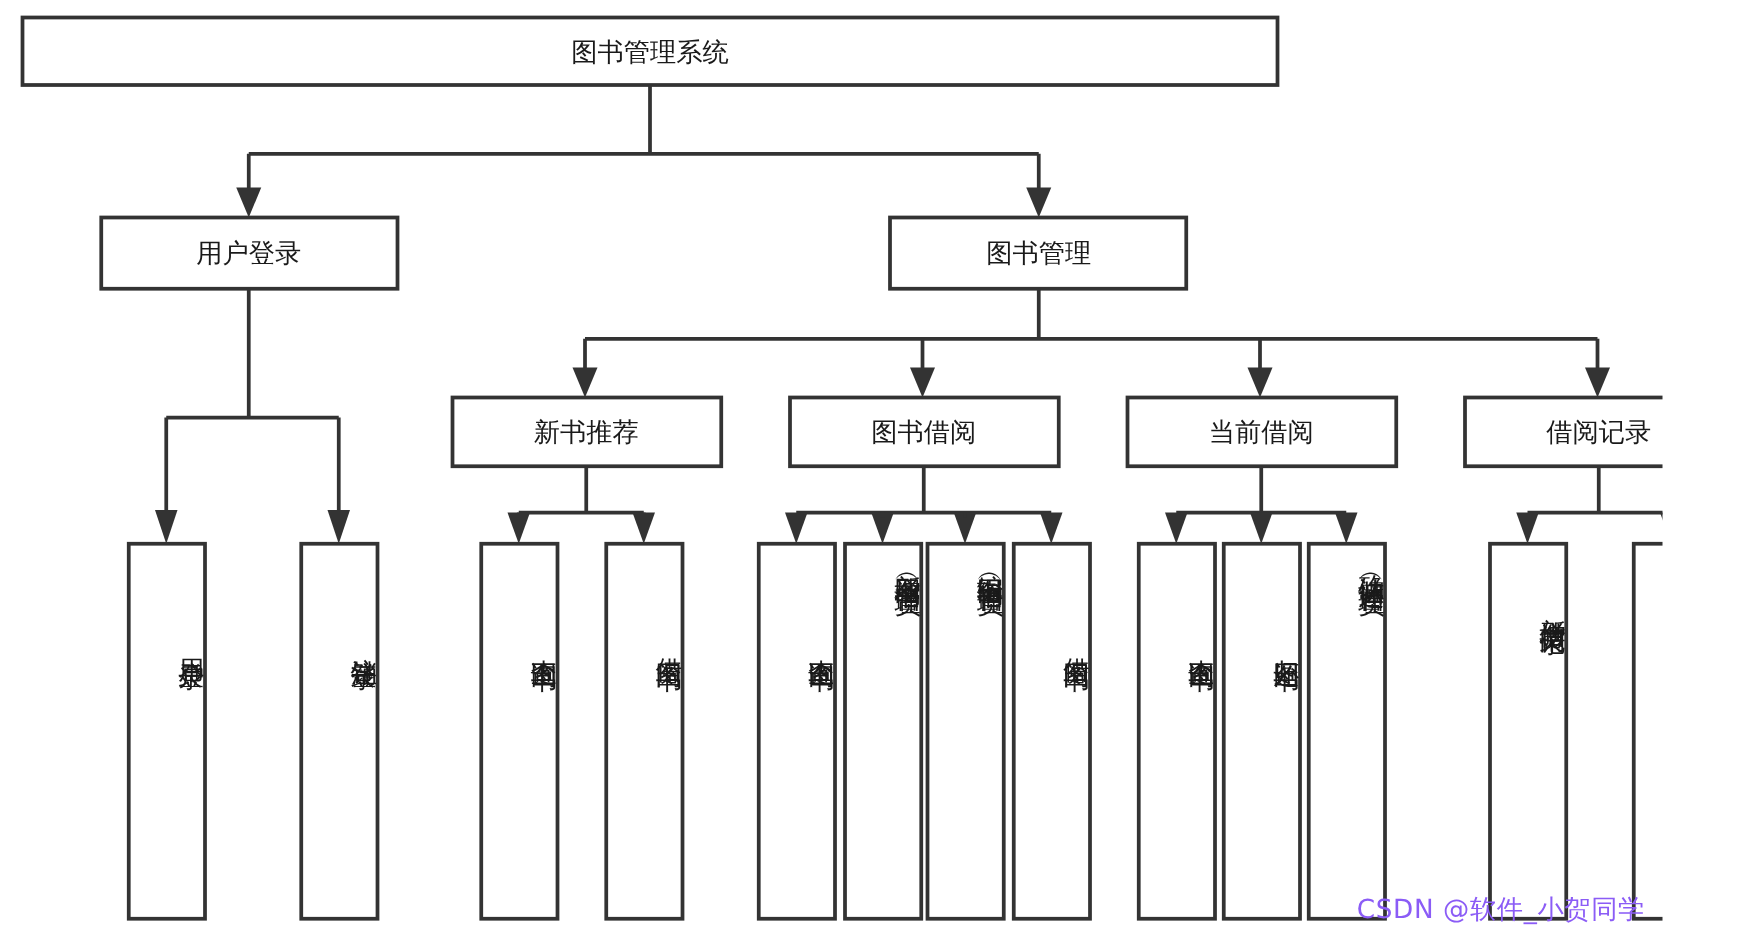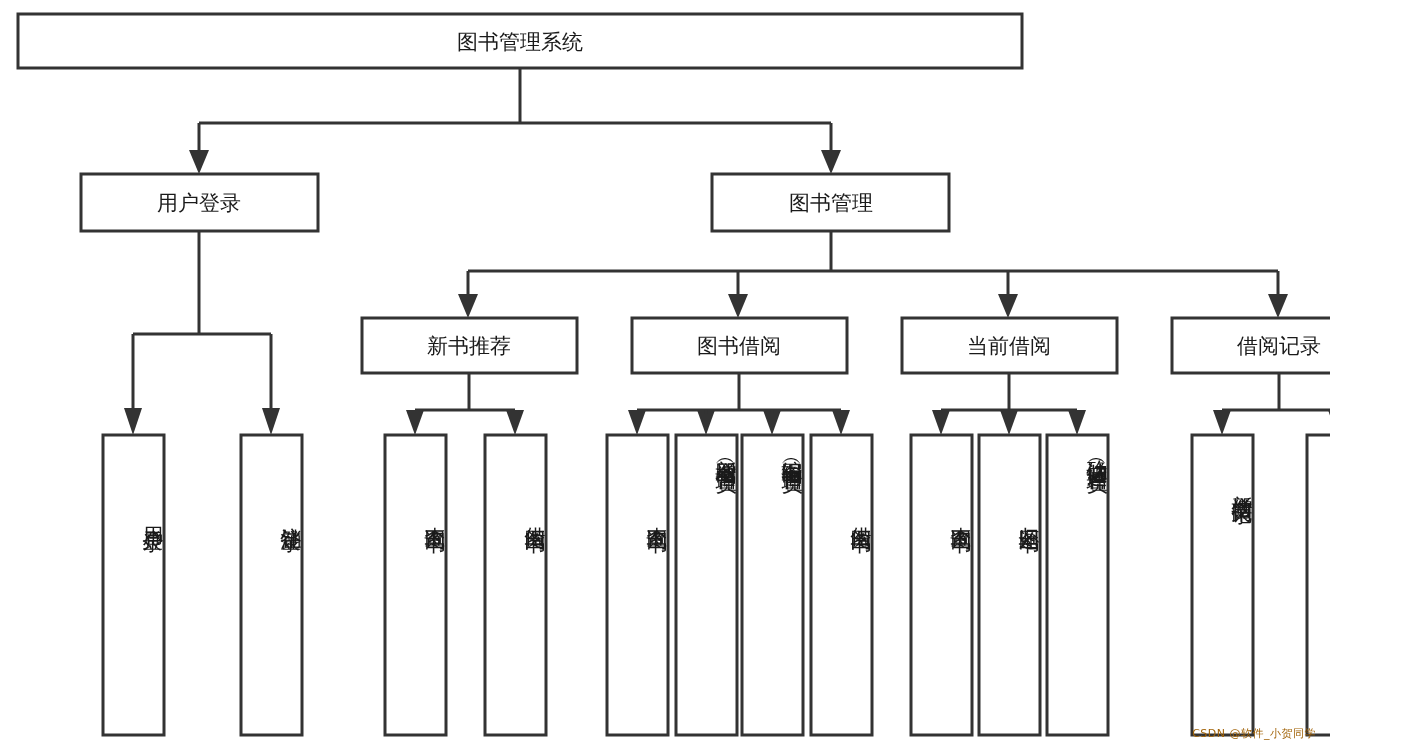--- a/index.html
+++ b/index.html
@@ -61,22 +61,22 @@
     letter-spacing: 2px;
     white-space: nowrap;
     text-align: center;
     pointer-events: none;
   }
   .watermark {
     position: absolute;
     right: 14px;
     bottom: 6px;
     font-family: "DejaVu Sans", "Liberation Sans", sans-serif;
-    font-size: 11px;
-    color: #a16207;
+    font-size: 21px;
+    color: #8b5cf6;
     letter-spacing: 0.5px;
     white-space: nowrap;
     user-select: none;
   }
 </style>
 </head>
 <body>
 
 <div id="diagram-root">
 

